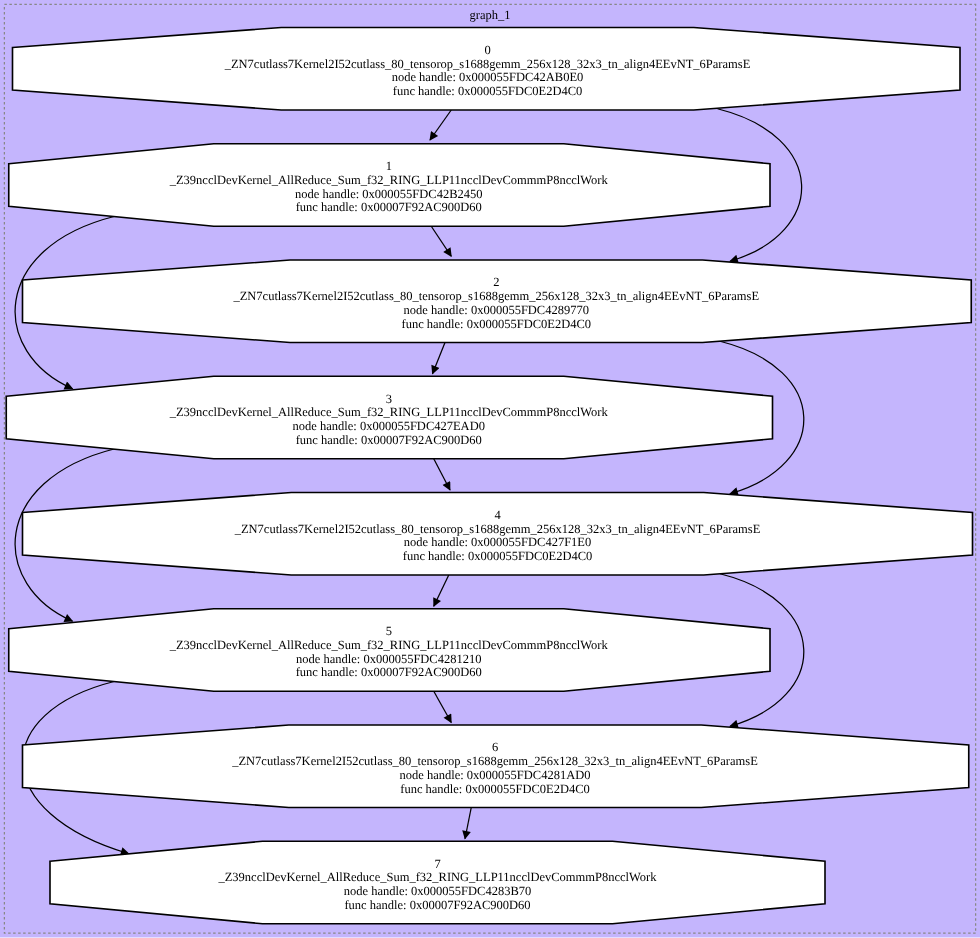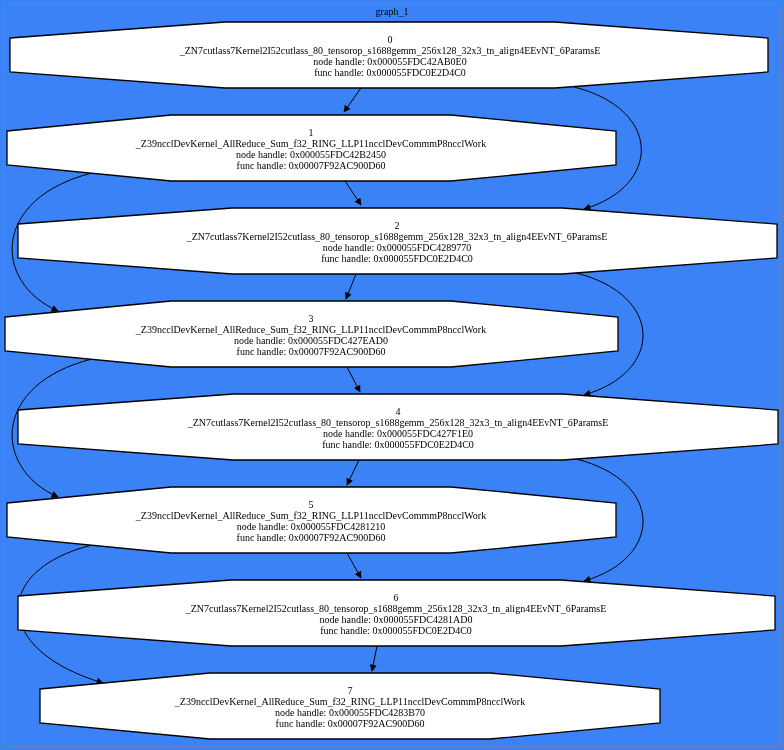--- a/index.html
+++ b/index.html
@@ -1,16 +1,16 @@
 <!DOCTYPE html>
 <html><head>
 <meta charset="utf-8">
 <style>
   html, body { margin: 0; padding: 0; background: #ffffff; }
-  .stage { position: relative; width: 784px; height: 750px; background: #3b82f6; }
+  .stage { position: relative; width: 784px; height: 750px; background: #c4b5fd; }
   svg text {
     font-family: "Liberation Serif", "DejaVu Serif", serif;
     font-size: 10px;
     fill: #000;
     text-anchor: middle;
   }
   .node-shape { fill: #ffffff; stroke: #000000; stroke-width: 1.3px; }
   .edge { fill: none; stroke: #000000; stroke-width: 1px; }
   .cluster-border { fill: none; stroke: #888888; stroke-width: 1px; stroke-dasharray: 2 2; }
   .graph-title { font-size: 10px; }

